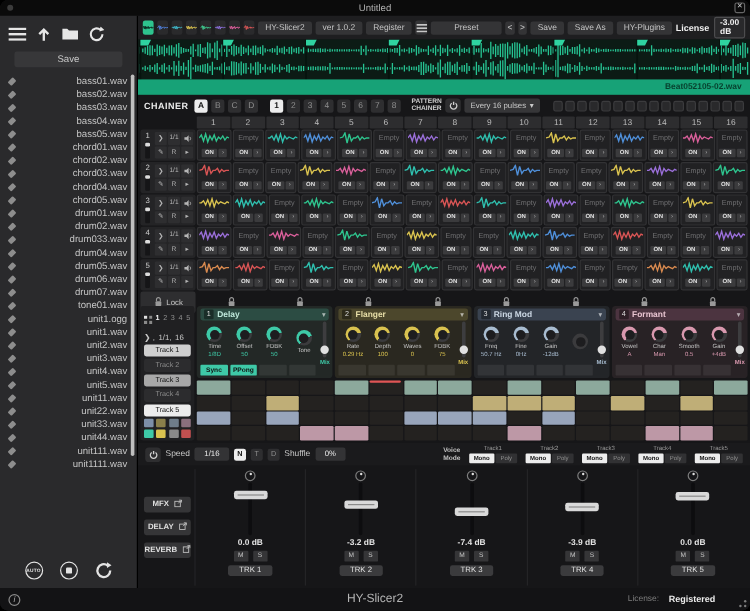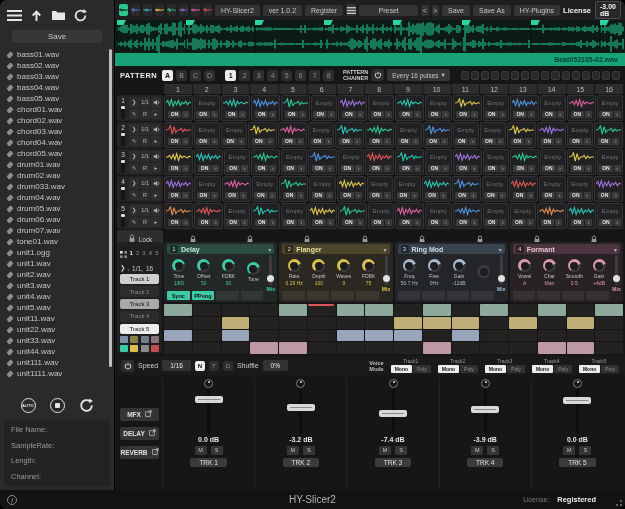--- a/index.html
+++ b/index.html
@@ -14,21 +14,21 @@
   .tb-close{position:absolute;right:4px;top:2px;width:9px;height:9px;border:1px solid #666;border-radius:2px;color:#ccc;font-size:6px;line-height:7px;text-align:center;}
 
   .body-row{flex:1;display:flex;min-height:0;}
 
   
   .sidebar{width:115px;background:#2a2a2c;display:flex;flex-direction:column;border-right:1px solid #000;flex:0 0 auto;}
   .side-toolbar{height:30px;display:flex;align-items:center;gap:8px;padding:0 7px;flex:0 0 auto;}
   .sic{display:flex;align-items:center;justify-content:center;color:#e6e6e6;}
   .demo-btn{margin:0 12px 4px;height:13px;background:#373739;border-radius:2px;color:#c8c8c8;font-size:8px;display:flex;align-items:center;justify-content:center;flex:0 0 auto;}
   .filelist{flex:1;overflow:hidden;position:relative;padding:2px 8px 0 7px;}
-  .file{display:flex;align-items:center;gap:4px;height:11px;color:#c6c6c6;font-size:8px;white-space:nowrap;}
+  .file{display:flex;align-items:center;gap:4px;height:11px;color:#c6c6c6;font-size:8px;white-space:nowrap;justify-content:space-between;}
   .ficon{width:6px;height:6px;background:#8d8d8d;transform:rotate(45deg) scaleX(.72);border-radius:1px;flex:0 0 auto;}
   .side-scrollbar{position:absolute;right:2px;top:2px;width:3px;height:318px;background:#bfbfbf;border-radius:2px;}
   .transport{height:30px;display:flex;align-items:center;justify-content:center;gap:14px;flex:0 0 auto;}
   .tbtn-circ{width:15px;height:15px;border-radius:50%;border:1.5px solid #e3e3e3;display:flex;align-items:center;justify-content:center;color:#e3e3e3;}
   .auto-txt{font-size:4px;font-weight:bold;letter-spacing:.2px;}
   .stop-sq{width:5px;height:5px;background:#e3e3e3;border-radius:1px;}
   .infopanel{height:66px;background:#232325;margin:0 4px 4px;border-radius:3px;padding:5px 7px;display:flex;flex-direction:column;justify-content:space-between;flex:0 0 auto;}
   .infolabel{color:#989898;font-size:7.5px;}
 
   
@@ -146,20 +146,25 @@
   .lic-label{color:#7d7d7d;font-size:7px;}
   .lic-val{color:#ececec;font-size:7.5px;font-weight:bold;}
   .grip{position:absolute;right:3px;bottom:3px;width:9px;height:9px;}
   .grip i{position:absolute;width:2px;height:2px;background:#7d7d7d;border-radius:50%;}
 </style>
 </head>
 <body>
 
 <div class="window">
 
+  <div class="titlebar">
+    <span class="tb-dot"></span>
+    <span class="title">Untitled</span>
+    <span class="tb-close">✕</span>
+  </div>
 
   <div class="body-row">
     <div class="sidebar">
       <div class="side-toolbar" id="sideToolbar">
           <span class="sic">
             <svg width="15" height="11" viewBox="0 0 15 11">
               <rect y="0" width="15" height="2" fill="#e6e6e6"></rect>
               <rect y="4.5" width="15" height="2" fill="#e6e6e6"></rect>
               <rect y="9" width="15" height="2" fill="#e6e6e6"></rect>
             </svg>
@@ -311,26 +316,20 @@
           </span>
           <span class="tbtn-circ">
             <span class="stop-sq"></span>
           </span>
           <span class="sic">
             <svg width="15" height="15" viewBox="0 0 14 14">
               <path d="M12 7 a5 5 0 1 1 -2-4" stroke="#e3e3e3" stroke-width="1.8" fill="none"></path>
               <polygon points="9.5,0.5 13,2.8 9.5,5" fill="#e3e3e3"></polygon>
             </svg>
           </span>
-        </div>
-      <div class="infopanel" id="infoPanel">
-          <div class="infolabel">File Name:</div>
-          <div class="infolabel">SampleRate:</div>
-          <div class="infolabel">Length:</div>
-          <div class="infolabel">Channel:</div>
         </div>
     </div>
 
     <div class="main">
       <div class="toolbar" id="topToolbar">
           <span class="slicericon" style="background: rgb(46, 196, 142);">
             <svg width="9" height="8" viewBox="0 0 28 12">
               <path d="M0 6 L2 3 L4 9 L6 2 L8 10 L10 4 L12 8 L14 3 L16 9 L18 5 L20 7 L22 4 L24 8 L26 5 L28 6" stroke="#0a2a20" stroke-width="2.5" fill="none"></path>
             </svg>
           </span>
@@ -405,21 +404,21 @@
             <path d="M416 0 h9 l-2.5 5 h-6.5 Z" fill="#2fd3a0"></path>
             <path d="M485 0 h9 l-2.5 5 h-6.5 Z" fill="#2fd3a0"></path>
           </svg>
         </div>
 
       <div class="greenbar">
         <span class="gb-file">Beat052105-02.wav</span>
       </div>
 
       <div class="patternrow" id="patternRow">
-          <span class="plabel">PATTERN</span>
+          <span class="plabel">CHAINER</span>
           <span class="pbank active">A</span>
           <span class="pbank">B</span>
           <span class="pbank">C</span>
           <span class="pbank">D</span>
           <span style="width: 4px;"></span>
           <span class="pbank active">1</span>
           <span class="pbank">2</span>
           <span class="pbank">3</span>
           <span class="pbank">4</span>
           <span class="pbank">5</span>

